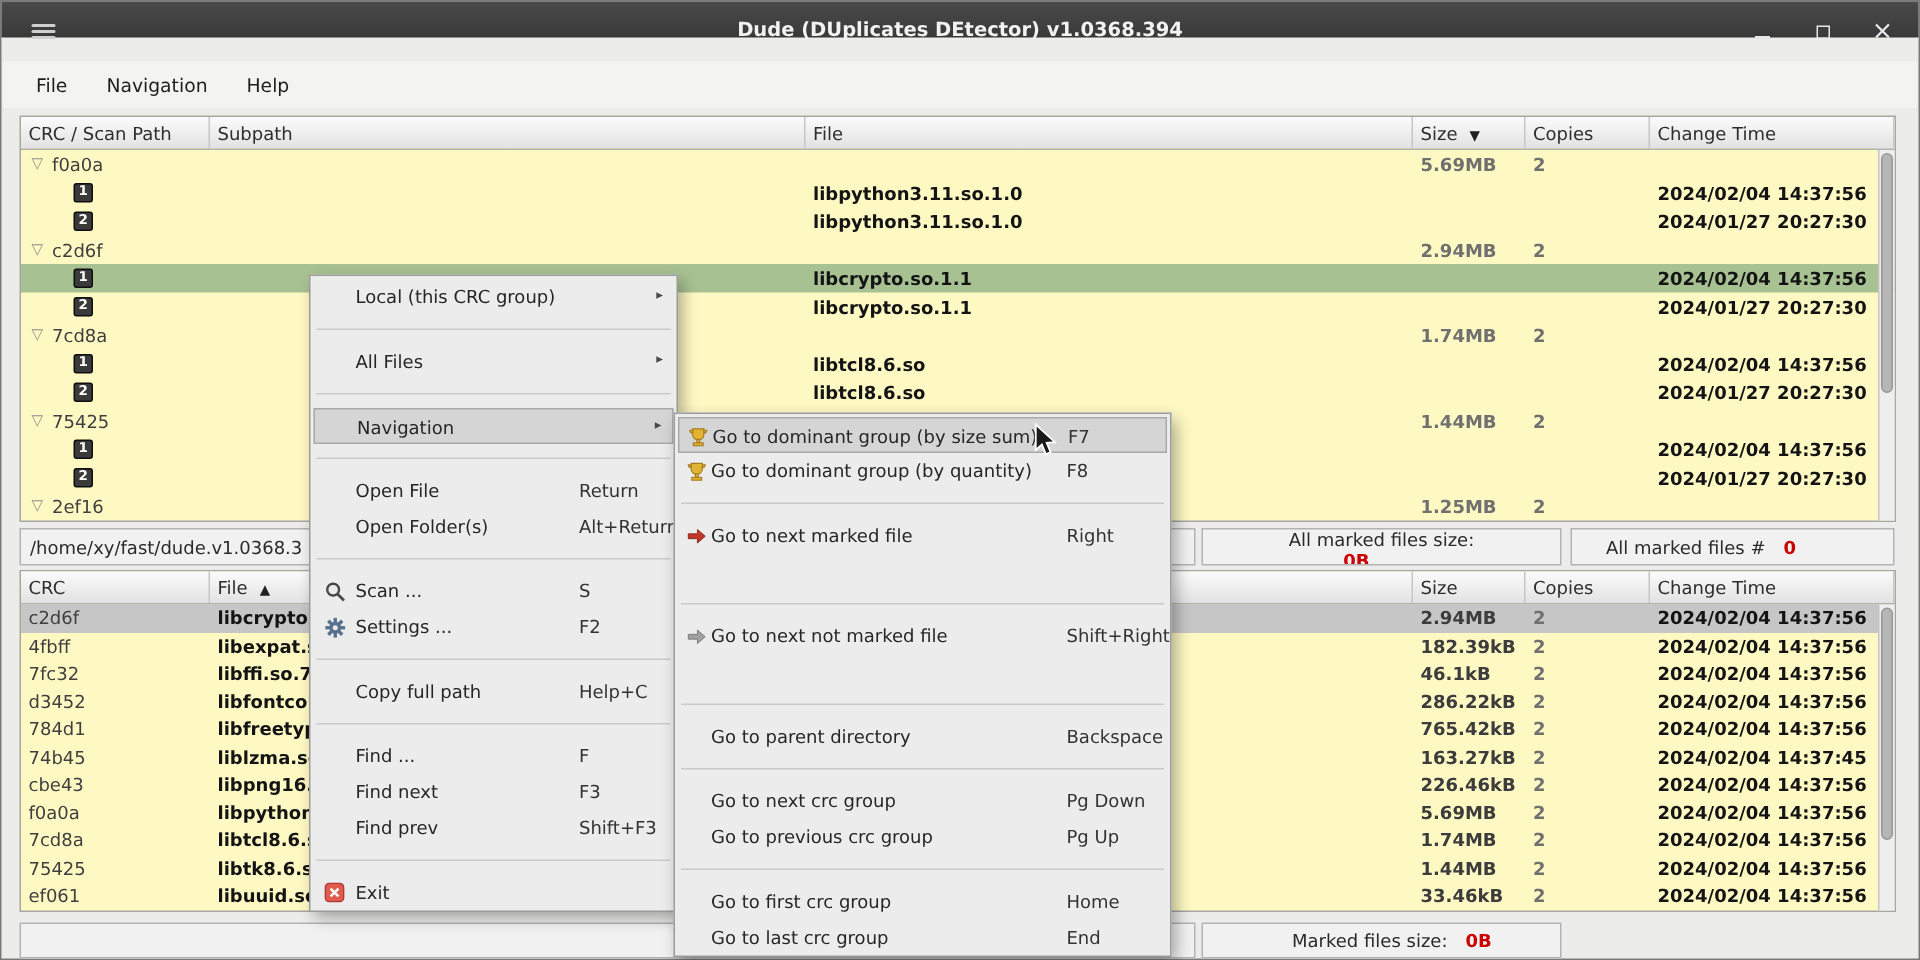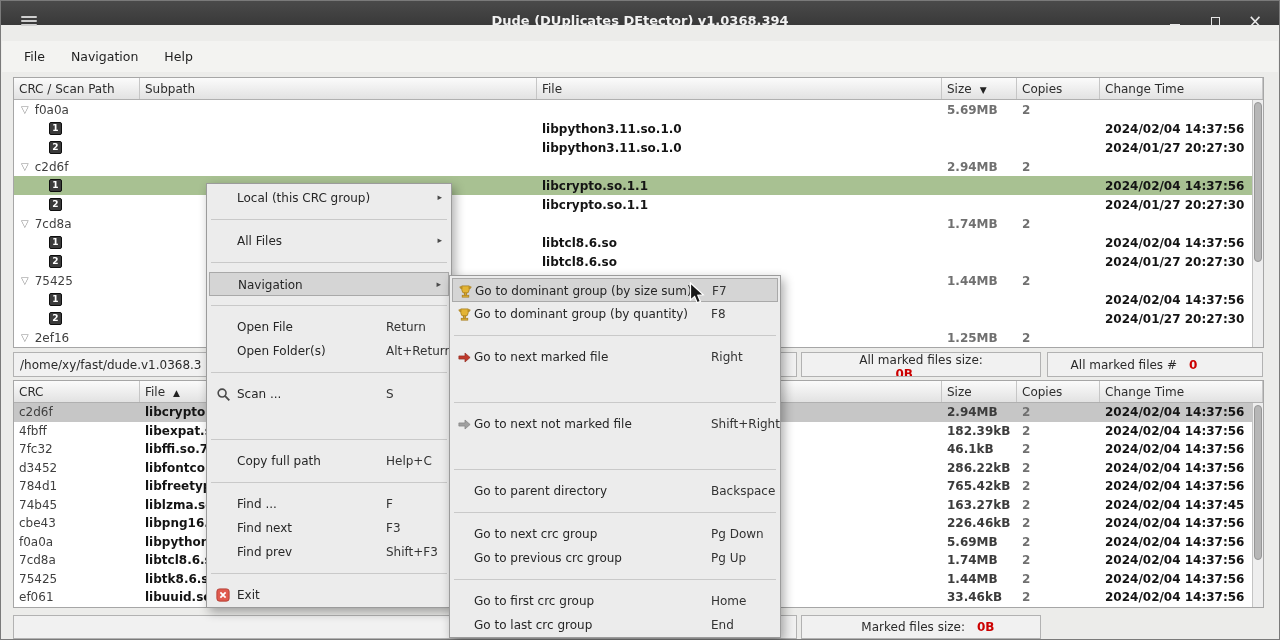--- a/index.html
+++ b/index.html
@@ -16,21 +16,21 @@
   .wbtn{width:16px;height:16px;display:flex;align-items:center;justify-content:center;color:#eaeaea;}
   .min-glyph{width:10px;height:2px;background:#e8e8e8;margin-top:8px;}
   .max-glyph{width:9px;height:9px;border:1.5px solid #e8e8e8;}
   .close-glyph{font-size:17px;line-height:16px;}
 
   
   .menubar{position:absolute;left:1px;right:1px;top:40px;height:31px;background:#f3f3f1;display:flex;align-items:center;padding-left:12px;gap:6px;}
   .mbitem{padding:4px 10px;color:#1e1e1e;font-size:12.5px;}
 
   
-  .tablebox{position:absolute;background:#ffffff;border:1px solid #a6a6a6;}
+  .tablebox{position:absolute;background:#fef9c3;border:1px solid #a6a6a6;}
   .top-table{left:12px;top:76px;width:1251px;height:271px;}
   .bottom-table{left:12px;top:379px;width:1251px;height:228px;}
   .thead{display:grid;height:22px;background:linear-gradient(#fbfbfb,#e2e2e2);border-bottom:1px solid #b0b0b0;color:#2d2d2d;}
   .gt{grid-template-columns:126px 397px 405px 75px 83px 1fr;}
   .gb{grid-template-columns:126px 802px 75px 83px 1fr;}
   .th{padding:4px 0 0 5px;border-right:1px solid #c6c6c6;white-space:nowrap;overflow:hidden;}
   .sort{margin-left:8px;font-size:9px;color:#222;}
   .trow{display:grid;height:19px;align-items:center;}
   .brow{display:grid;height:18.5px;align-items:center;}
   .td{padding-left:5px;white-space:nowrap;overflow:hidden;height:100%;display:flex;align-items:center;}
@@ -404,20 +404,36 @@
     <div class="mitem" style="top:198px">
       <span class="micon">
           <svg width="15" height="15" viewBox="0 0 16 16">
             <circle cx="6.5" cy="6.5" r="4.2" fill="none" stroke="#4a4a4a" stroke-width="1.7"></circle>
             <line x1="9.8" y1="9.8" x2="14.2" y2="14.2" stroke="#4a4a4a" stroke-width="2"></line>
           </svg>
         </span>
       <span class="mlabel">Scan ...</span>
       <span class="mshort">S</span>
     </div>
+    <div class="mitem" style="top:222px">
+      <span class="micon">
+          <svg width="15" height="15" viewBox="0 0 16 16">
+            <g fill="#57718e">
+              <rect x="6.8" y="1" width="2.4" height="14"></rect>
+              <rect x="1" y="6.8" width="14" height="2.4"></rect>
+              <rect x="6.8" y="1" width="2.4" height="14" transform="rotate(45 8 8)"></rect>
+              <rect x="6.8" y="1" width="2.4" height="14" transform="rotate(-45 8 8)"></rect>
+              <circle cx="8" cy="8" r="4.2"></circle>
+            </g>
+            <circle cx="8" cy="8" r="1.8" fill="#ececec"></circle>
+          </svg>
+        </span>
+      <span class="mlabel">Settings ...</span>
+      <span class="mshort">F2</span>
+    </div>
     <div class="msep" style="top:255px"></div>
     <div class="mitem" style="top:265px">
       <span class="mlabel">Copy full path</span>
       <span class="mshort">Help+C</span>
     </div>
     <div class="msep" style="top:298px"></div>
     <div class="mitem" style="top:308px">
       <span class="mlabel">Find ...</span>
       <span class="mshort">F</span>
     </div>

